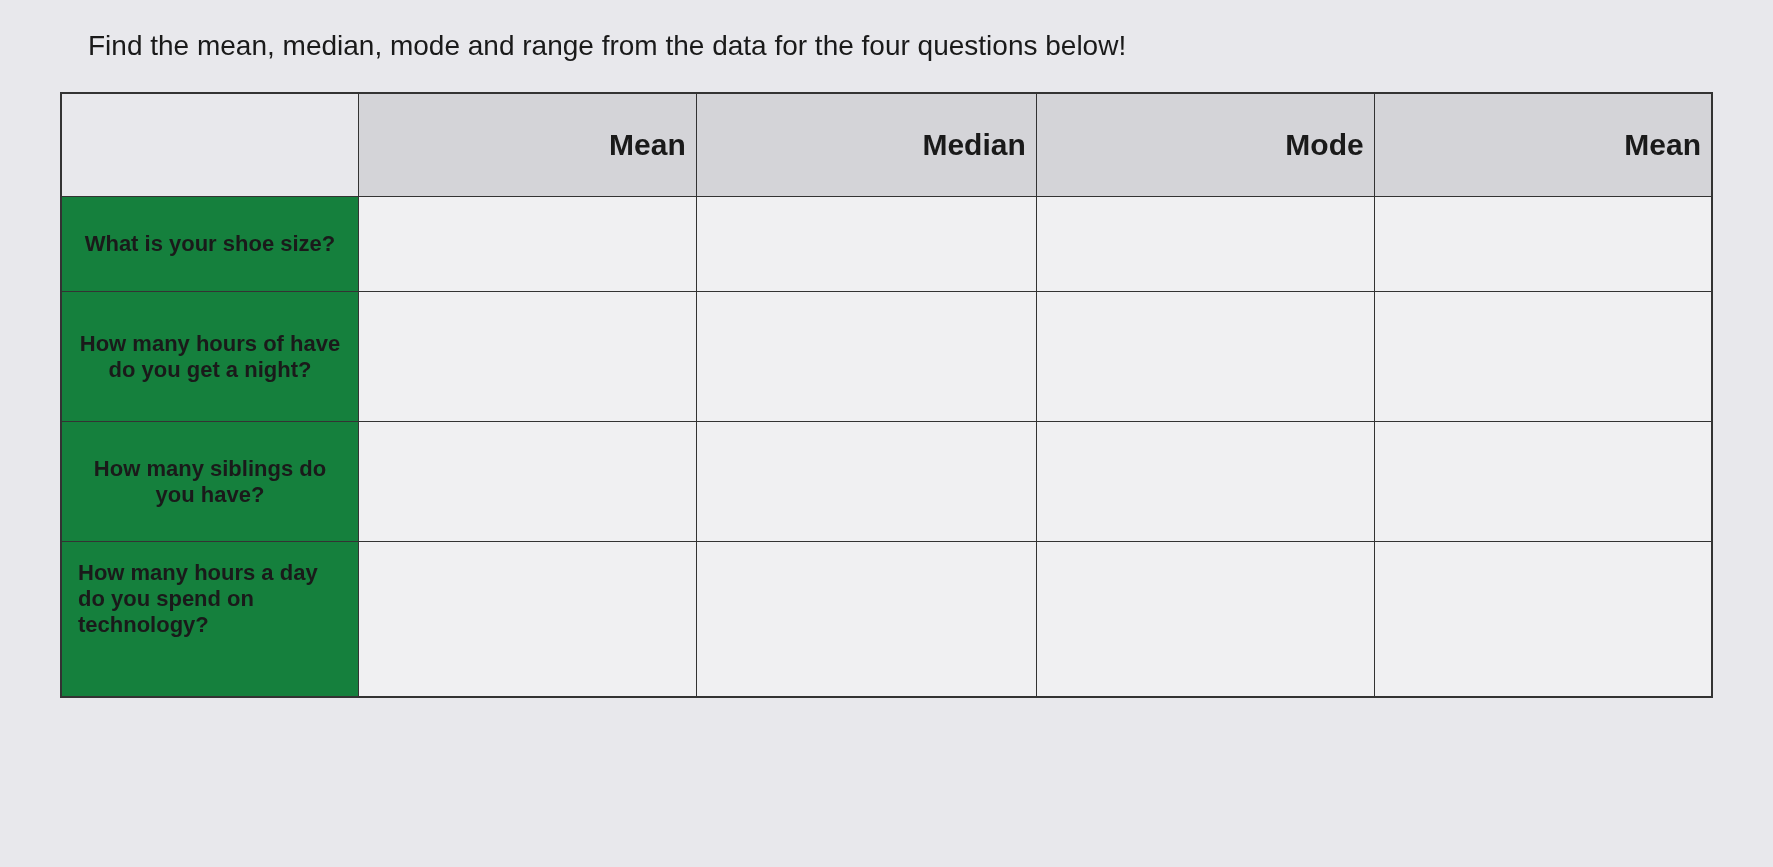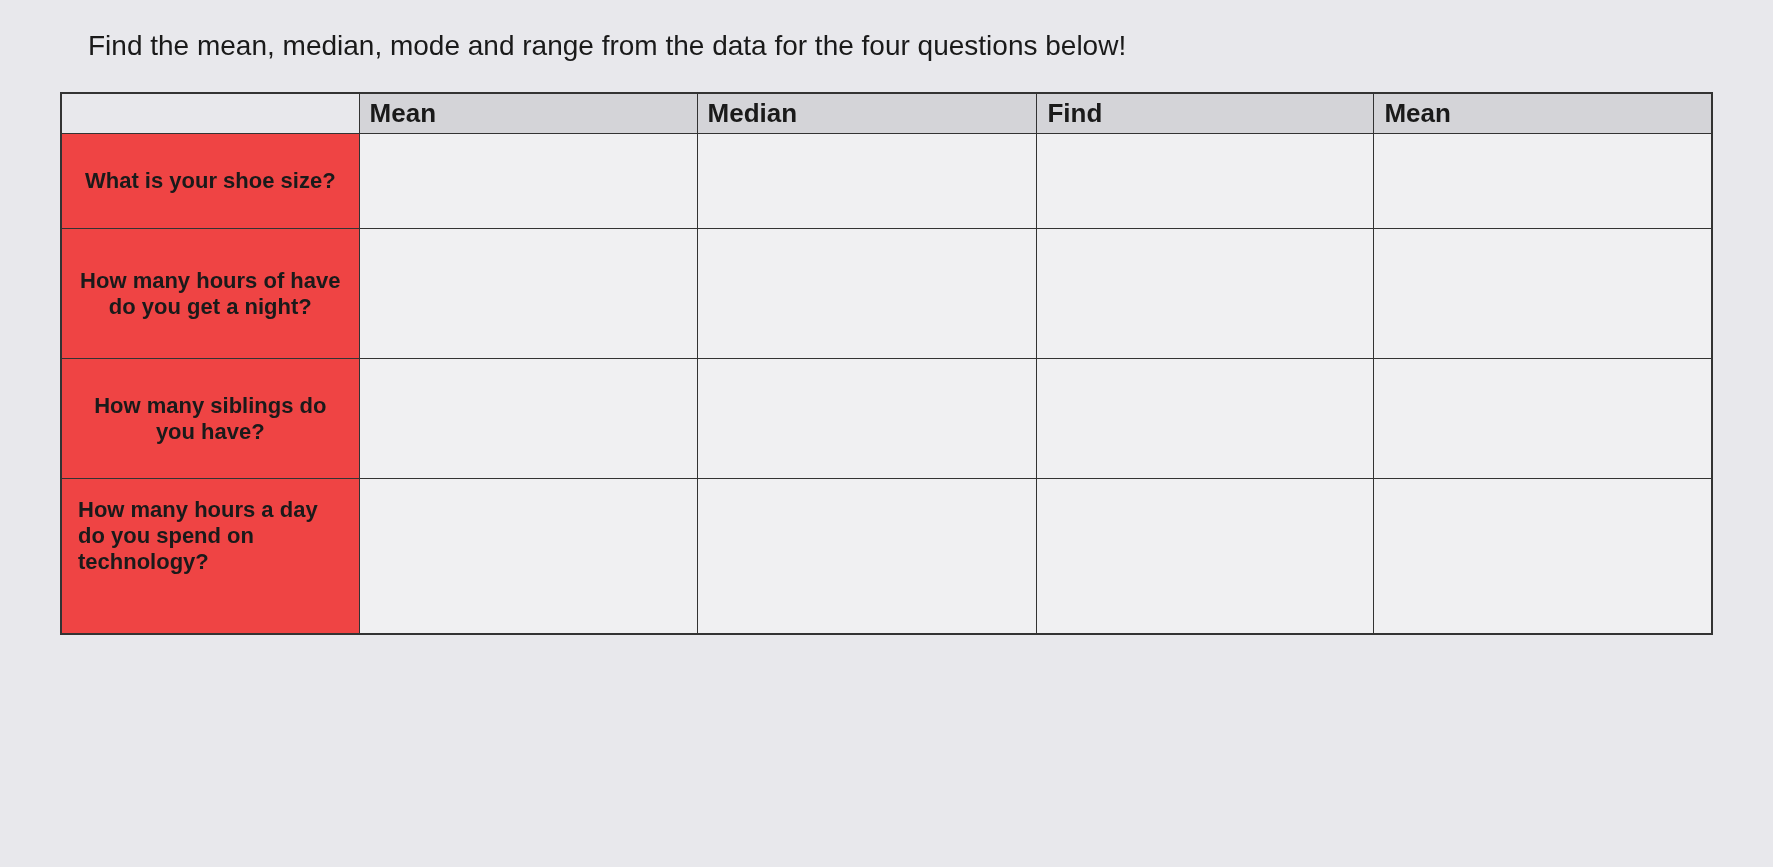--- a/index.html
+++ b/index.html
@@ -38,25 +38,25 @@
       border-collapse: collapse;
     }
 
     th, td {
       border: 1.5px solid #333;
       padding: 0;
     }
 
     .header-row th {
       background-color: #d4d4d8;
-      text-align: left;
-      font-size: 26px;
+      text-align: right;
+      font-size: 30px;
       font-weight: bold;
       color: #1a1a1a;
-      padding: 4px 10px;
+      padding: 34px 10px;
     }
 
     .header-row th:first-child {
       background-color: #e8e8ec;
       border: 1.5px solid #333;
     }
 
     .question-cell {
       text-align: center;
       font-size: 22px;
@@ -108,35 +108,35 @@
       padding-left: 16px;
       vertical-align: top;
       padding-top: 18px;
     }
 
     .data-row td {
       background-color: #f0f0f2;
     }
 
     .data-row td.question-cell {
-      background-color: #ef4444;
+      background-color: #15803d;
     }
   </style>
 </head>
 <body>
 
 <p class="page-title">Find the mean, median, mode and range from the data for the four questions below!</p>
 
 <table class="table-container">
   <thead>
     <tr class="header-row">
       <th></th>
       <th>Mean</th>
       <th>Median</th>
-      <th>Find</th>
+      <th>Mode</th>
       <th>Mean</th>
     </tr>
   </thead>
   <tbody>
     <tr class="data-row row-1">
       <td class="question-cell">What is your shoe size?</td>
       <td class="answer-cell"></td>
       <td class="answer-cell"></td>
       <td class="answer-cell"></td>
       <td class="answer-cell"></td>

